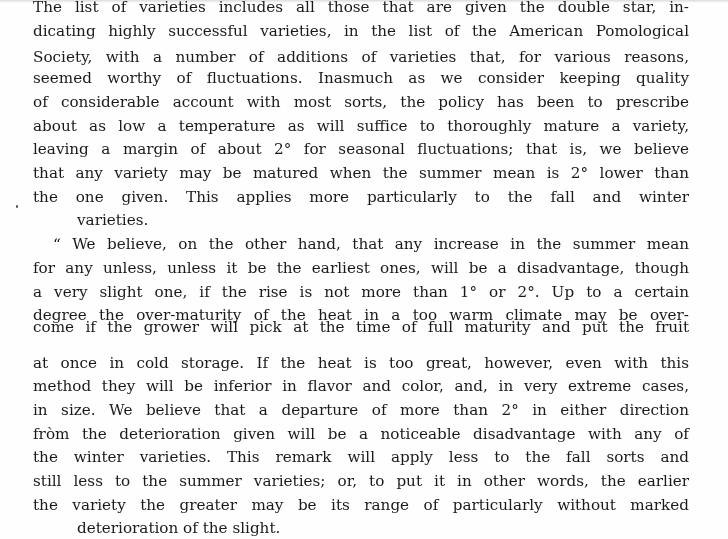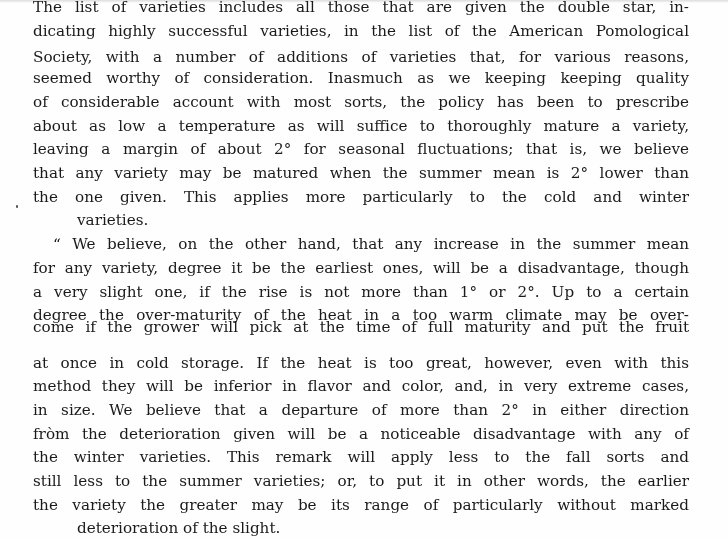--- a/index.html
+++ b/index.html
@@ -61,34 +61,34 @@
 </head>
 <body>
 
 <div class="page">
   <div class="topshade"></div>
 
   <div>
     <div class="line" style="top:-2px">The list of varieties includes all those that are given the double star, in-</div>
     <div class="line" style="top:22px">dicating highly successful varieties, in the list of the American Pomological</div>
     <div class="line" style="top:48px">Society, with a number of additions of varieties that, for various reasons,</div>
-    <div class="line" style="top:69px">seemed worthy of consideration.  Inasmuch as we keeping keeping quality</div>
+    <div class="line" style="top:69px">seemed worthy of fluctuations.  Inasmuch as we consider keeping quality</div>
     <div class="line" style="top:93px">of considerable account with most sorts, the policy has been to prescribe</div>
     <div class="line" style="top:117px">about as low a temperature as will suffice to thoroughly mature a variety,</div>
     <div class="line" style="top:140px">leaving a margin of about 2° for seasonal fluctuations; that is, we believe</div>
     <div class="line" style="top:164px">that any variety may be matured when the summer mean is 2° lower than</div>
-    <div class="line" style="top:188px">the one given.  This applies more particularly to the cold and winter</div>
+    <div class="line" style="top:188px">the one given.  This applies more particularly to the fall and winter</div>
     <div class="line last" style="top:211px">varieties.</div>
   </div>
 
   <div class="speck"></div>
 
   <div>
     <div class="line indent" style="top:235px">“ We believe, on the other hand, that any increase in the summer mean</div>
-    <div class="line" style="top:259px">for any variety, degree it be the earliest ones, will be a disadvantage, though</div>
+    <div class="line" style="top:259px">for any unless, unless it be the earliest ones, will be a disadvantage, though</div>
     <div class="line" style="top:283px">a very slight one, if the rise is not more than 1° or 2°.  Up to a certain</div>
     <div class="line" style="top:306px">degree the over-maturity of the heat in a too warm climate may be over-</div>
     <div class="line" style="top:318px">come if the grower will pick at the time of full maturity and put the fruit</div>
     <div class="line" style="top:354px">at once in cold storage.  If the heat is too great, however, even with this</div>
     <div class="line" style="top:377px">method they will be inferior in flavor and color, and, in very extreme cases,</div>
     <div class="line" style="top:401px">in size.  We believe that a departure of more than 2° in either direction</div>
     <div class="line" style="top:425px">fròm the deterioration given will be a noticeable disadvantage with any of</div>
     <div class="line" style="top:448px">the winter varieties.  This remark will apply less to the fall sorts and</div>
     <div class="line" style="top:472px">still less to the summer varieties; or, to put it in other words, the earlier</div>
     <div class="line" style="top:496px">the variety the greater may be its range of particularly without marked</div>

